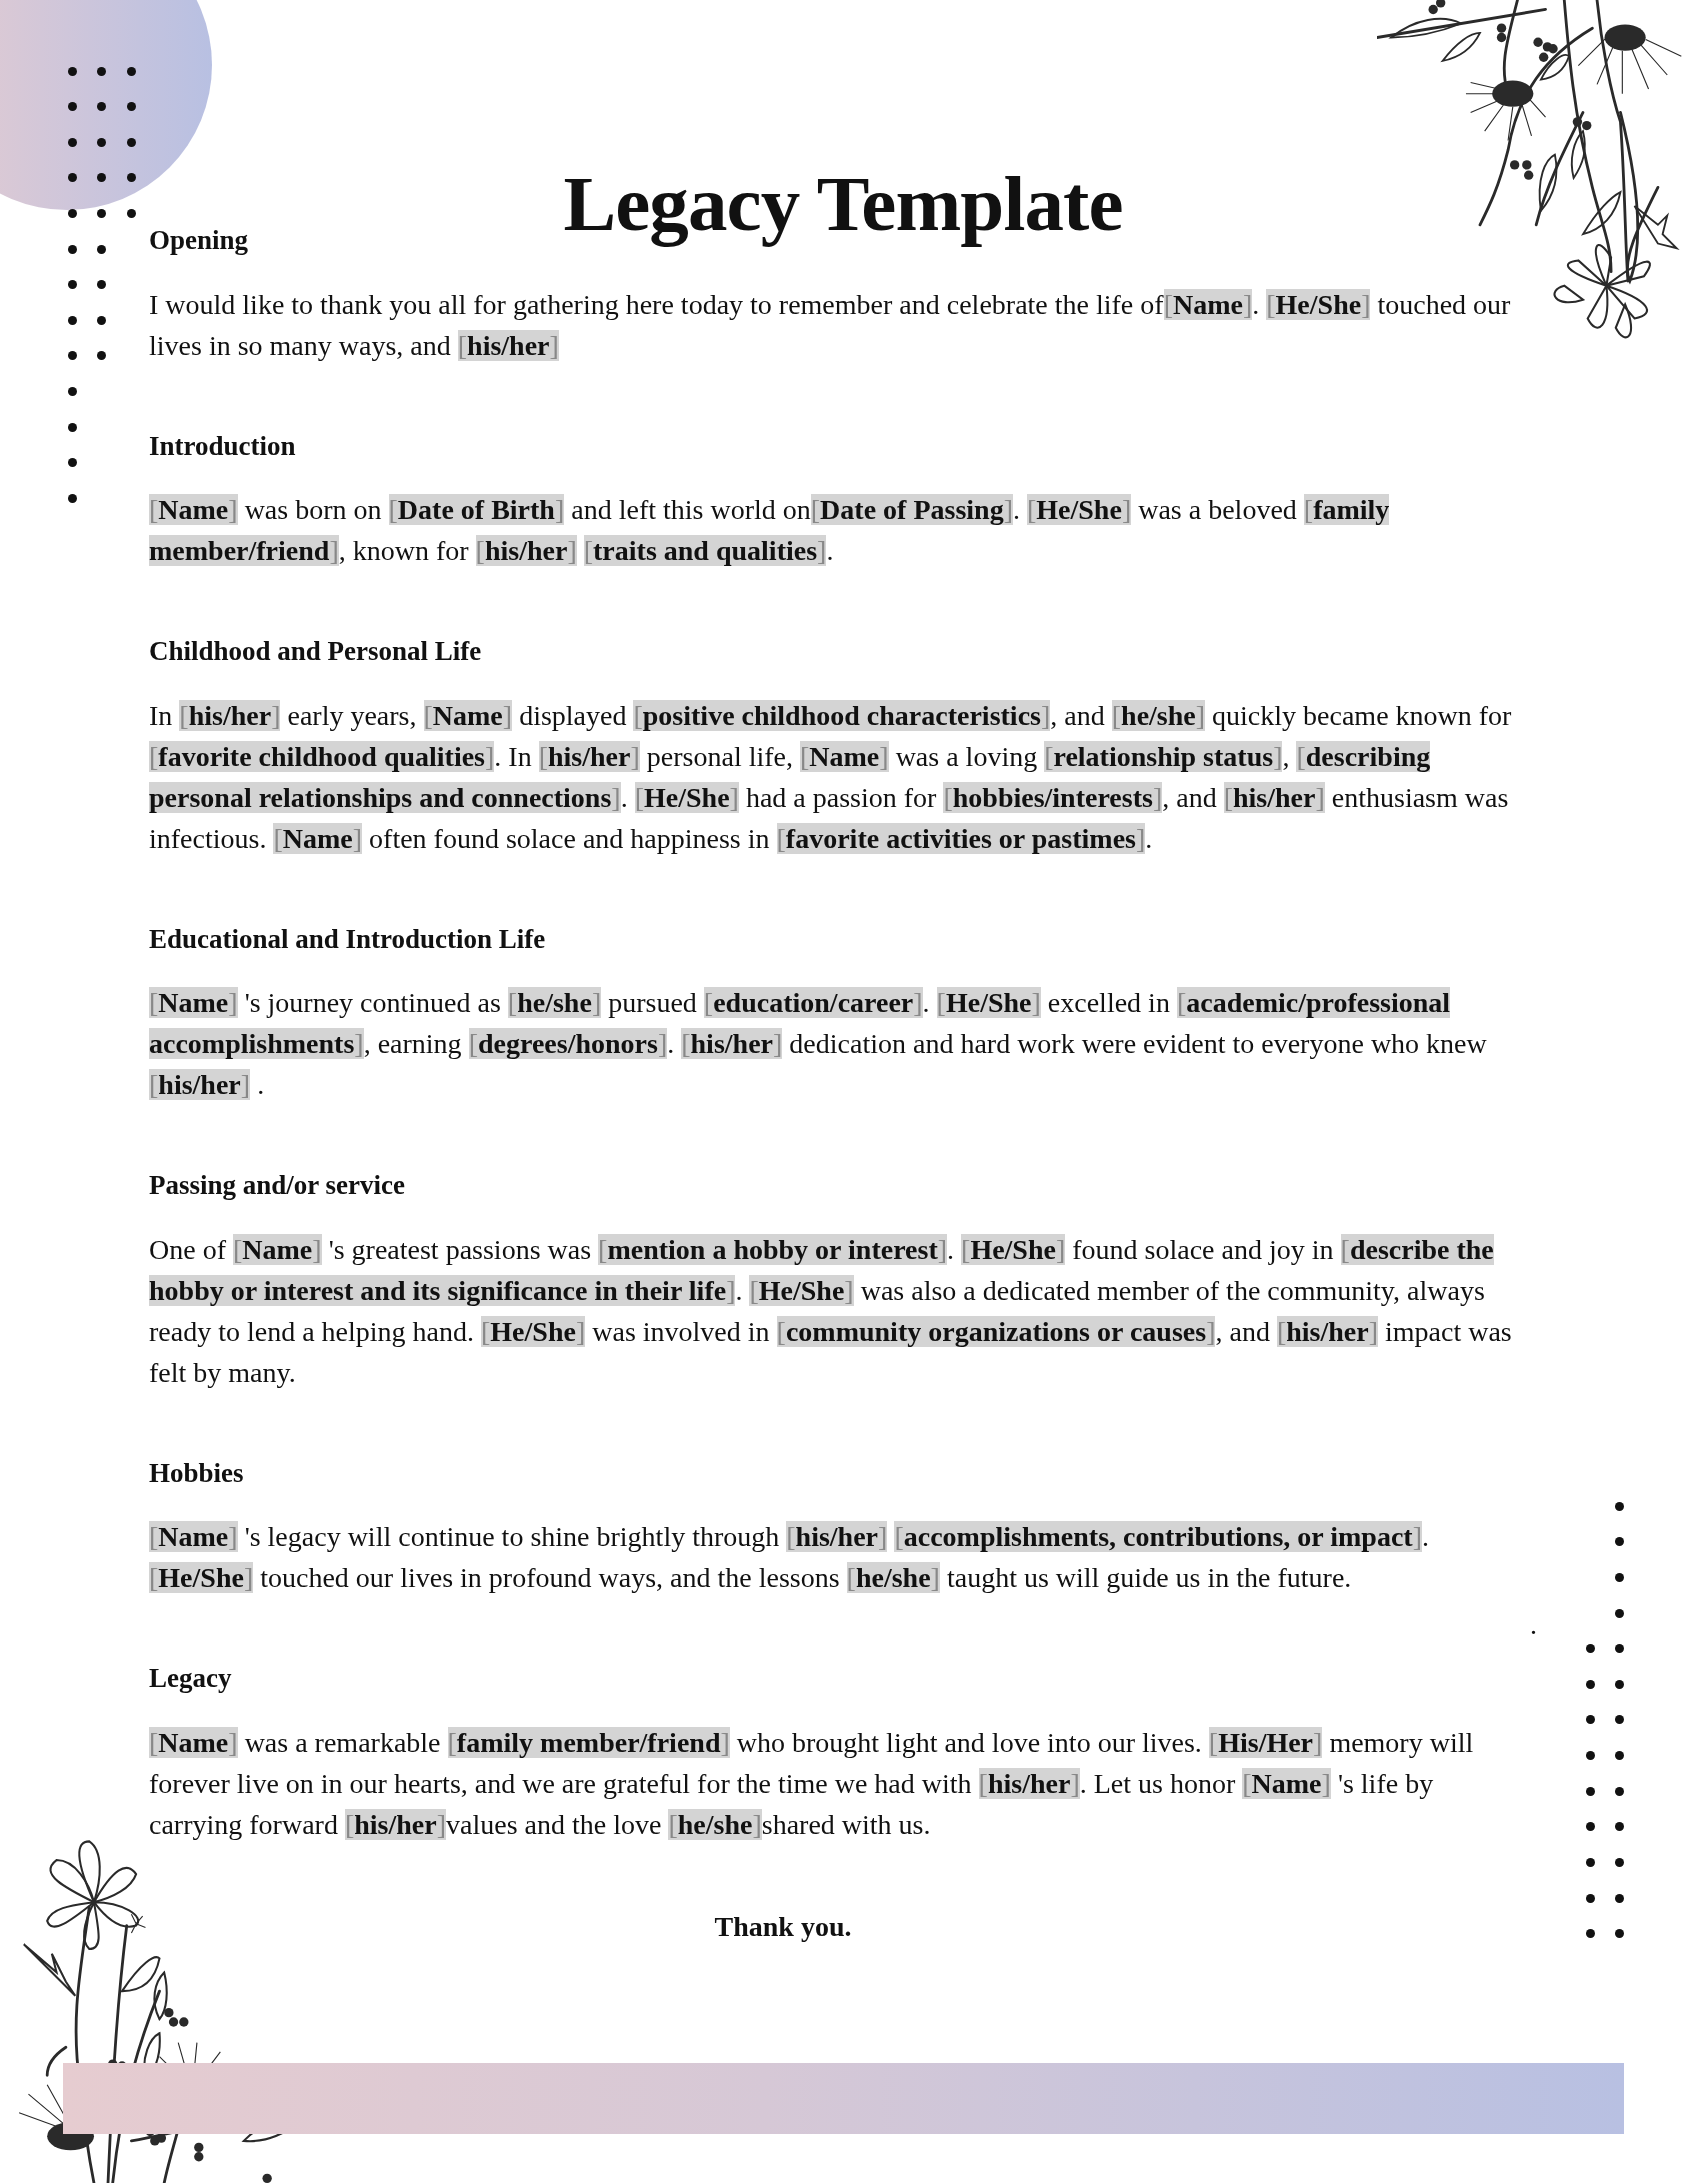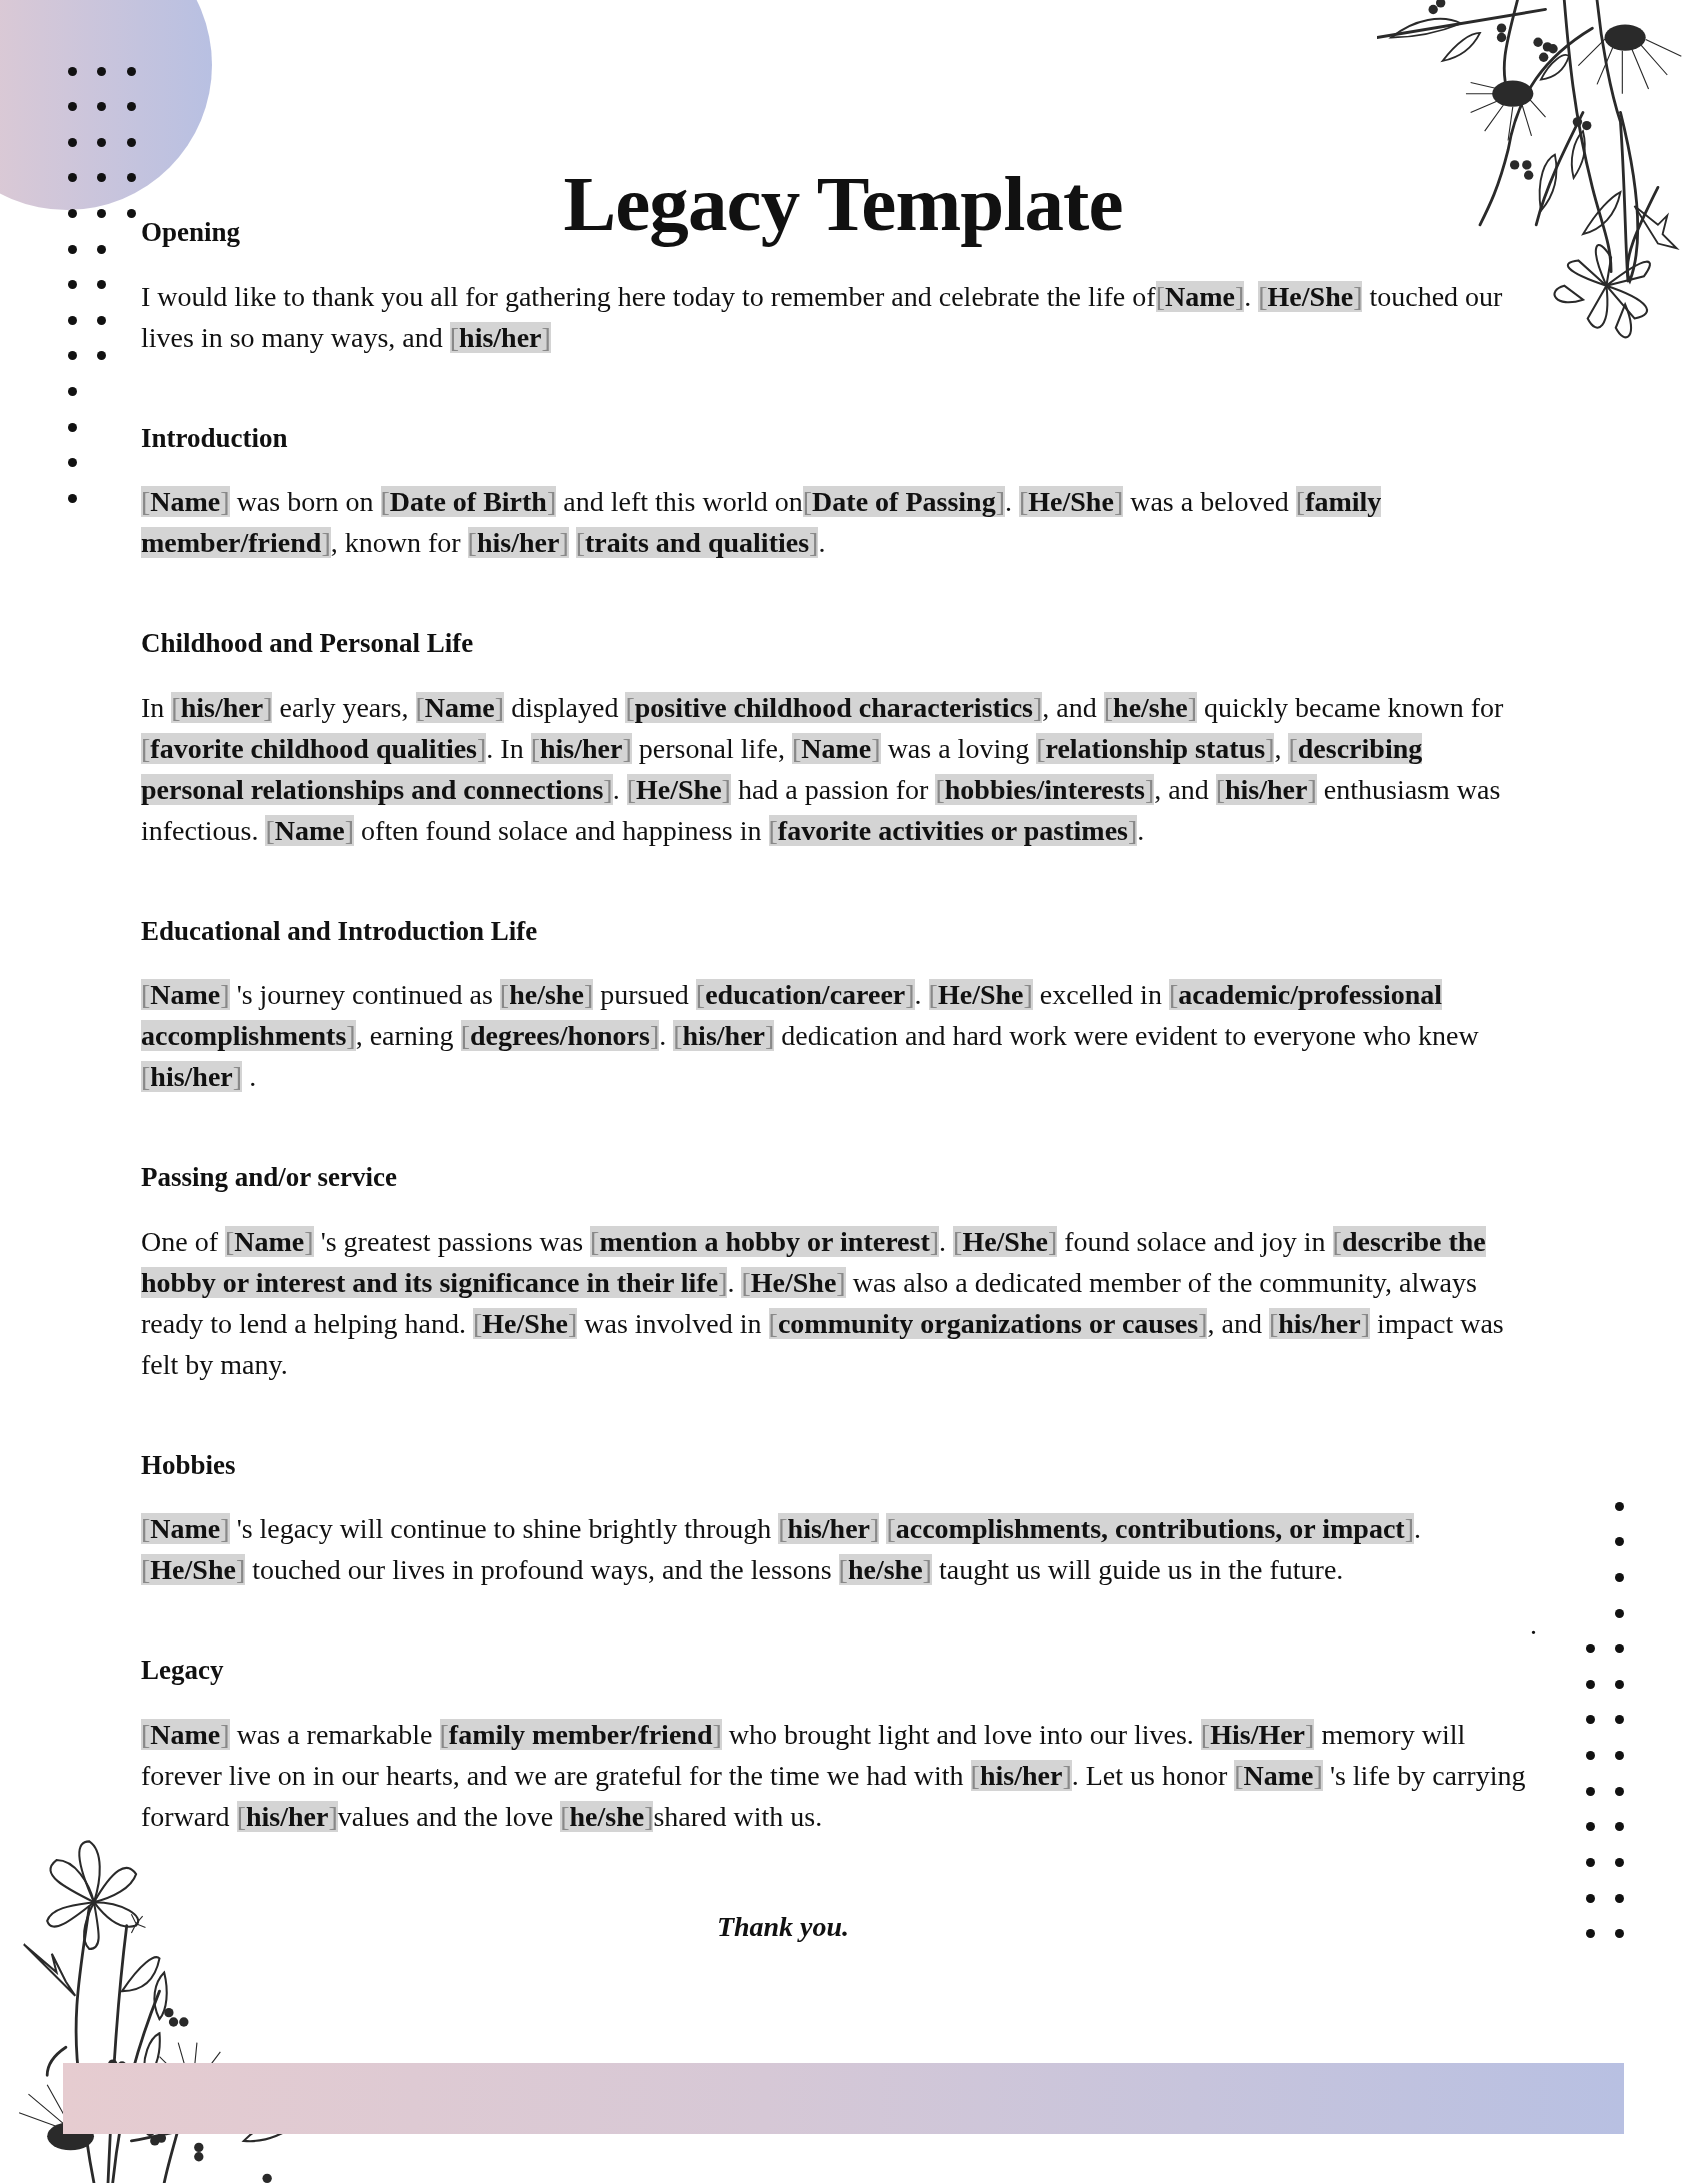--- a/index.html
+++ b/index.html
@@ -6,26 +6,26 @@
   body { width:1686px; height:2183px; position:relative; overflow:hidden;
          font-family:"Liberation Serif","DejaVu Serif",serif; color:#111; }
   .circle { position:absolute; left:-78px; top:-80px; width:290px; height:290px; border-radius:50%;
             background:linear-gradient(90deg,#e6ccd0 0%,#cfc6da 50%,#b8c0e2 100%); }
   .dot { position:absolute; width:9.4px; height:9.4px; border-radius:50%; background:#111; }
   .bar { position:absolute; left:63px; top:2063px; width:1561px; height:71px;
          background:linear-gradient(90deg,#e6ccd0 0%,#d6c8d6 45%,#b8c0e2 100%); }
   .title { position:absolute; left:0; width:1686px; top:111px; text-align:center;
            font-size:79px; font-weight:bold; letter-spacing:-0.9px; line-height:1; }
   .content { position:absolute; left:141px; top:212px; width:1387px; }
-  .section { margin:0; }
+  .section { margin:8px; }
   .heading { font-size:27px; font-weight:bold; line-height:41px; height:41px; margin:0 0 22.5px 0; }
   .para { font-size:28px; line-height:41px; margin:0 0 60px 0; }
   .ph { background:#d4d4d4; font-weight:bold; }
   .br { color:#888; font-weight:normal; }
-  .thanks { position:absolute; left:0; width:1566px; top:1911px; text-align:center; font-size:28px; font-weight:bold;font-style:italic; }
+  .thanks { position:absolute; left:0; width:1566px; top:1911px; text-align:center; font-size:28px; font-weight:bold; }
   .flower { position:absolute; }
   .legacy-dot { position:absolute; left:1530px; top:1609px; font-size:28px; }
 </style>
 </head>
 <body>
 
 <div class="circle"></div>
 <div id="left-dots">
     <div class="dot" style="left: 68px; top: 67px;"></div>
     <div class="dot" style="left: 97px; top: 67px;"></div>

